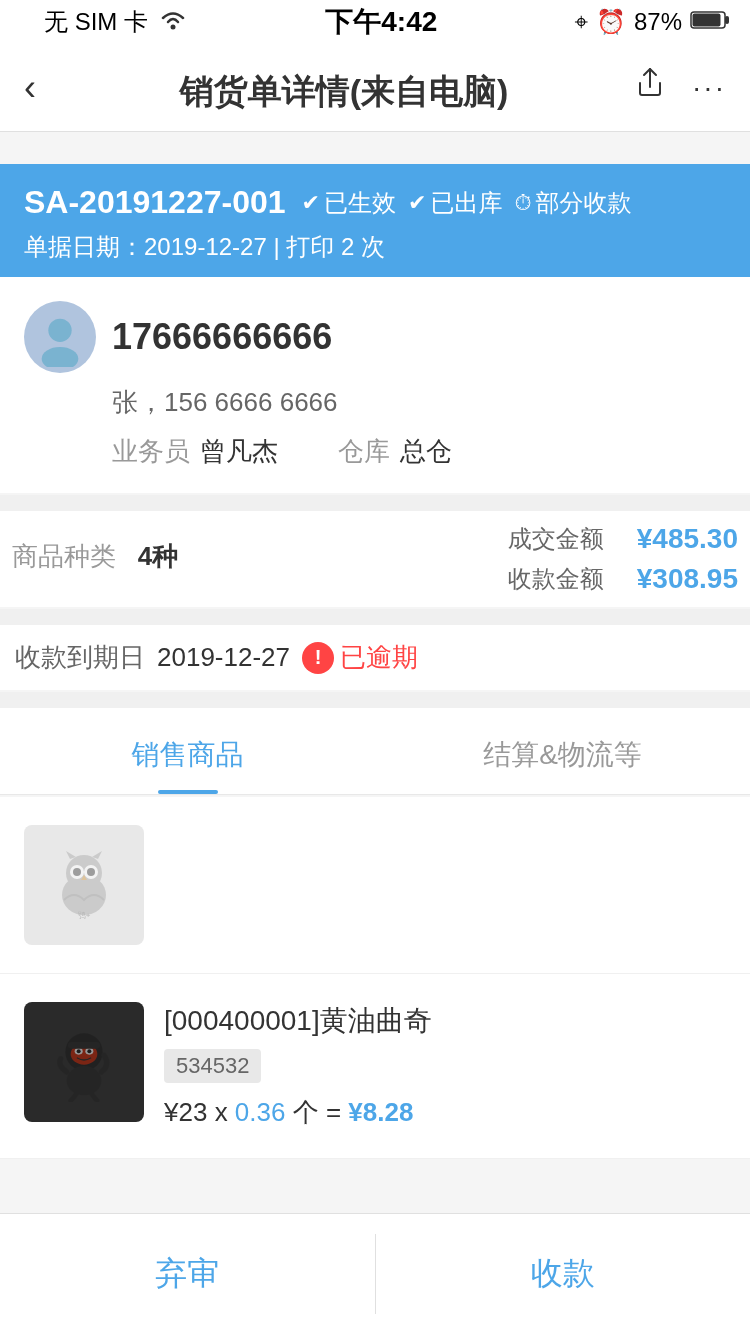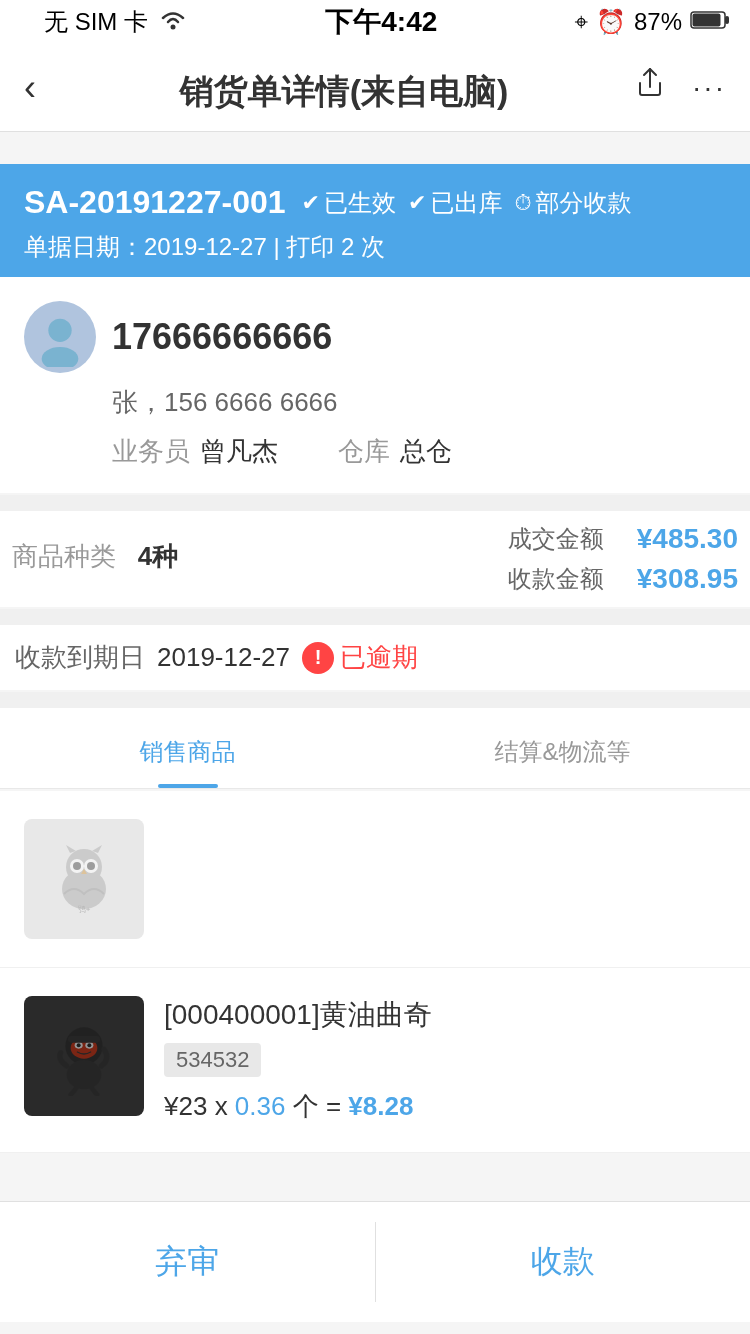--- a/index.html
+++ b/index.html
@@ -236,21 +236,21 @@
       margin-bottom: 2px;
     }
     .tabs-bar {
       display: flex;
       border-bottom: 1px solid #e8e8e8;
     }
     .tab-item {
       flex: 1;
       text-align: center;
       padding: 28px 0 20px;
-      font-size: 24px;
+      font-size: 28px;
       color: #999;
       cursor: pointer;
       position: relative;
     }
     .tab-item.active {
       color: #4da6e8;
     }
     .tab-item.active::after {
       content: '';
       position: absolute;
@@ -313,21 +313,21 @@
     .product-price {
       font-size: 26px;
       color: #333;
     }
     .product-price .qty { color: #4da6e8; }
     .product-price .total { color: #4da6e8; font-weight: 600; }
 
     
     .bottom-bar {
       position: fixed;
-      bottom: 12px;
+      bottom: 0;
       left: 0;
       width: 750px;
       height: 121px;
       background: #fff;
       border-top: 1px solid #e0e0e0;
       display: flex;
     }
     .bottom-btn {
       flex: 1;
       display: flex;

